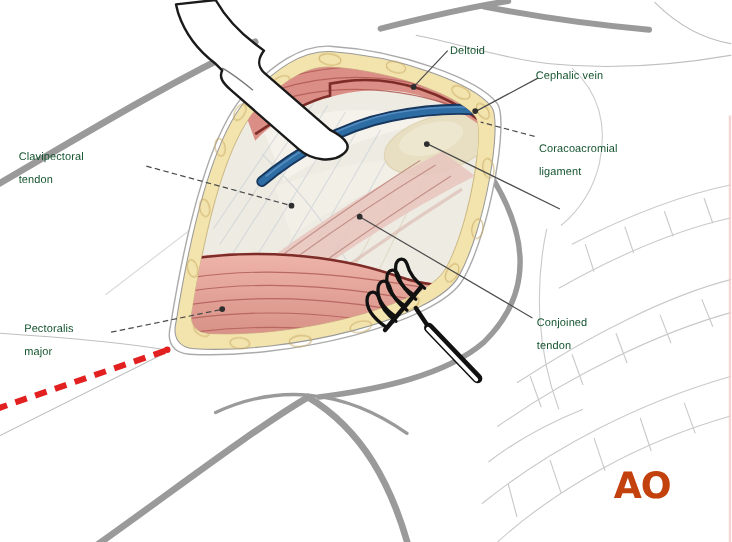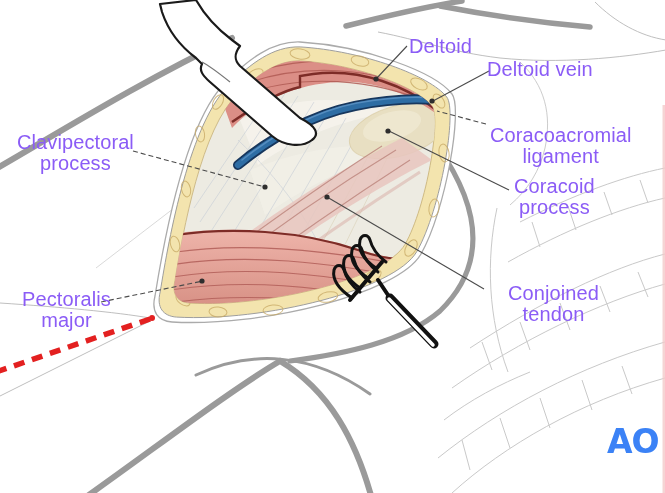--- a/index.html
+++ b/index.html
@@ -2,33 +2,33 @@
 <html><head>
 <meta charset="utf-8">
 <style>
   html,body{margin:0;padding:0;background:#ffffff;}
   .stage{
     position:relative;width:665px;height:493px;background:#ffffff;overflow:hidden;
     font-family:"Liberation Sans",sans-serif;
   }
   .stage svg{position:absolute;left:0;top:0;}
   .label{
-    position:absolute;font-size:20px;line-height:21px;color:#8b5cf6;
-    white-space:pre-line;letter-spacing:0.1px;text-align:center;
+    position:absolute;font-size:10px;line-height:21px;color:#14532d;
+    white-space:pre-line;letter-spacing:0.1px;
   }
   .lbl-deltoid{left:409px;top:36px;}
   .lbl-cephalic{left:487px;top:59px;}
   .lbl-coracoacromial{left:490px;top:125px;}
   .lbl-coracoid{left:514px;top:176px;}
-  .lbl-conjoined{left:508px;top:283px;}
+  .lbl-conjoined{left:488px;top:283px;}
   .lbl-clavipectoral{left:17px;top:132px;}
   .lbl-pectoralis{left:22px;top:289px;}
   .ao-logo{
-    position:absolute;left:607px;top:422px;font-size:33px;font-weight:bold;
-    color:#3b82f6;font-family:"DejaVu Sans",sans-serif;letter-spacing:-1px;
+    position:absolute;left:558px;top:422px;font-size:33px;font-weight:bold;
+    color:#c2410c;font-family:"DejaVu Sans",sans-serif;letter-spacing:-1px;
   }
 </style>
 </head>
 <body>
 
 <div class="stage">
 
 <svg width="665" height="493" viewBox="0 0 665 493">
   <defs>
     <path id="wound" d="M 300,42 C 365,46 435,72 452,94 C 463,108 446,210 421,254 C 398,294 262,327 172,322 C 158,321 151,312 155,296 C 164,240 186,118 228,80 C 248,60 272,41 300,42 Z"></path>
@@ -211,27 +211,25 @@
     <circle cx="376" cy="79" r="2.6"></circle>
     <circle cx="432" cy="101" r="2.6"></circle>
     <circle cx="388" cy="131" r="2.6"></circle>
     <circle cx="327" cy="197" r="2.6"></circle>
     <circle cx="265" cy="187" r="2.6"></circle>
     <circle cx="202" cy="281" r="2.6"></circle>
   </g>
 </svg>
 
 <div class="label lbl-deltoid">Deltoid</div>
-<div class="label lbl-cephalic">Deltoid vein</div>
+<div class="label lbl-cephalic">Cephalic vein</div>
 <div class="label lbl-coracoacromial">Coracoacromial
 ligament</div>
-<div class="label lbl-coracoid">Coracoid
-process</div>
 <div class="label lbl-conjoined">Conjoined
 tendon</div>
 <div class="label lbl-clavipectoral">Clavipectoral
-process</div>
+tendon</div>
 <div class="label lbl-pectoralis">Pectoralis
 major</div>
 
 <div class="ao-logo">AO</div>
 
 </div>
 
 </body></html>

